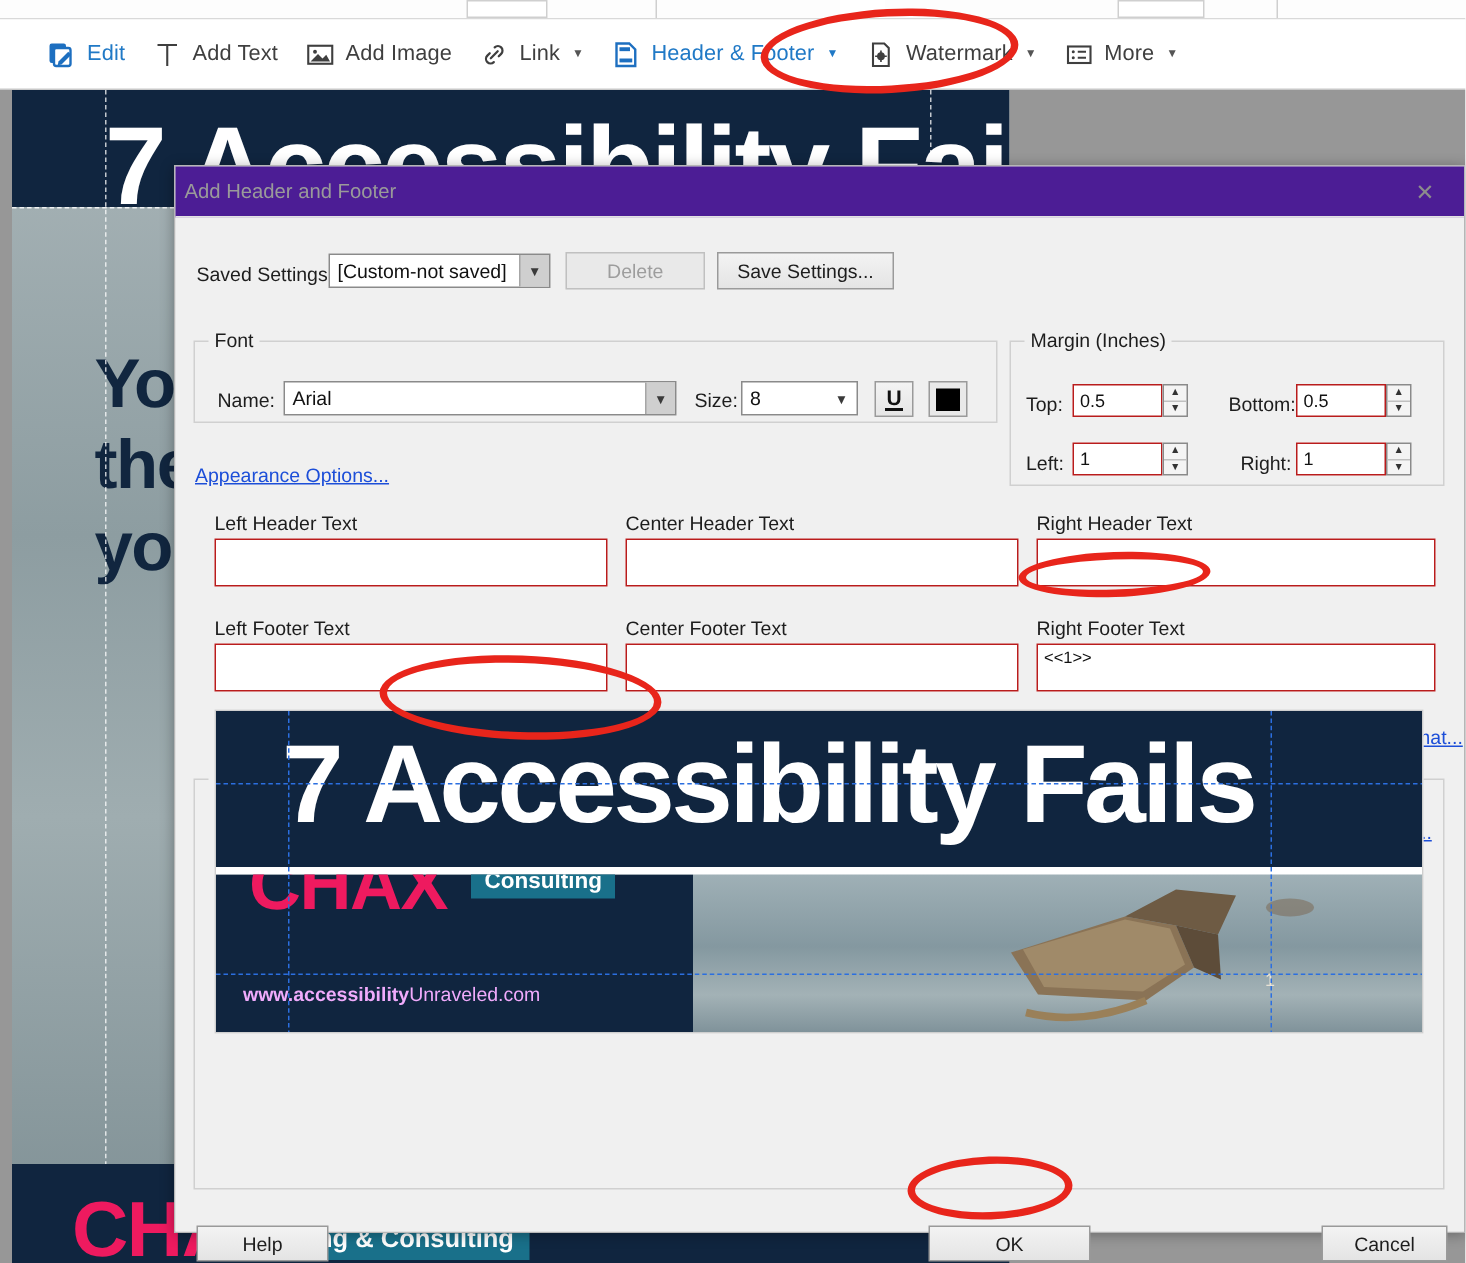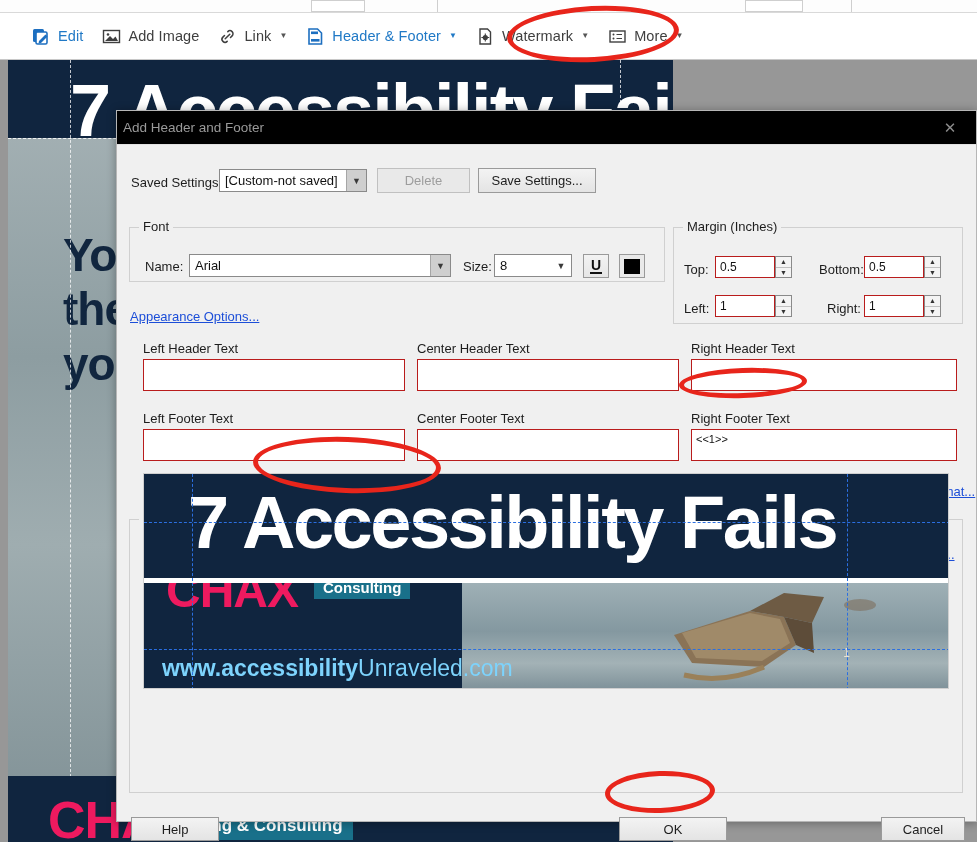--- a/index.html
+++ b/index.html
@@ -100,21 +100,21 @@
 
   
   .dialog {
     position: absolute; left: 116px; top: 110px;
     width: 861px; height: 712px;
     background: #f0f0f0;
     border: 1px solid #b6b6b6;
     box-shadow: 0 1px 9px rgba(0,0,0,.33);
   }
   .dlg-titlebar {
-    position: relative; height: 34px; background: #000000;
+    position: relative; height: 34px; background: #4c1d95;
     border-bottom: 1px solid #e2e2e2;
   }
   .dlg-title {
     position: absolute; left: 6px; top: 9px;
     font-size: 13.5px; color: #9a9a9a;
   }
   .dlg-close {
     position: absolute; right: 4px; top: 0px; width: 44px; height: 33px;
     display: flex; align-items: center; justify-content: center;
     color: #8c8c8c; font-size: 15px;
@@ -227,21 +227,21 @@
     position: absolute; left: 170px; top: -6px;
     background: #19708a; color: #fff; font-size: 15px; font-weight: bold;
     padding: 2px 9px 3px 9px;
   }
   .pv-unrav {
     position: absolute; left: 46px; top: 39px;
     font-size: 16.5px; color: #fff; letter-spacing: 1.1px; font-weight: normal;
   }
   .pv-url {
     position: absolute; left: 18px; top: 72px;
-    font-size: 23px; color: #7dd3fc; white-space: nowrap;
+    font-size: 13px; color: #f0abfc; white-space: nowrap;
   }
   .pv-url b { font-weight: bold; }
   .pv-hammer {
     position: absolute; right: 36px; top: 0px; width: 250px; height: 107px;
   }
   .pv-pagenum {
     position: absolute; right: 100px; top: 63px;
     font-size: 12px; color: #e8e2d5; font-family: "Liberation Sans", sans-serif;
   }
   .pv-guide-v {
@@ -282,20 +282,28 @@
       <span class="tb-ico">
         <svg viewBox="0 0 21 21">
             <rect x="2" y="3" width="11" height="13" rx="1.5" fill="#1d6fc0"></rect>
             <rect x="5" y="6" width="11" height="12" rx="1.5" fill="#fff" stroke="#1d6fc0" stroke-width="1.6"></rect>
             <path d="M8 15 L14.5 8.5 L16.5 10.5 L10 17 L7.5 17.5 Z" fill="#1d6fc0"></path>
           </svg>
       </span>
       <span class="tb-label">Edit</span>
     </div>
 
+    <div class="tb-item">
+      <span class="tb-ico">
+        <svg viewBox="0 0 21 21">
+            <path d="M4 4 H17 M10.5 4 V18" stroke="#3f3f3f" stroke-width="1.4" fill="none"></path>
+          </svg>
+      </span>
+      <span class="tb-label">Add Text</span>
+    </div>
 
     <div class="tb-item">
       <span class="tb-ico">
         <svg viewBox="0 0 21 21">
             <rect x="2.5" y="4.5" width="16" height="12" fill="none" stroke="#3f3f3f" stroke-width="1.4"></rect>
             <circle cx="7" cy="8.5" r="1.3" fill="#3f3f3f"></circle>
             <path d="M4 15 L9 10 L12 13 L14.5 10.5 L17 15 Z" fill="#3f3f3f"></path>
           </svg>
       </span>
       <span class="tb-label">Add Image</span>

